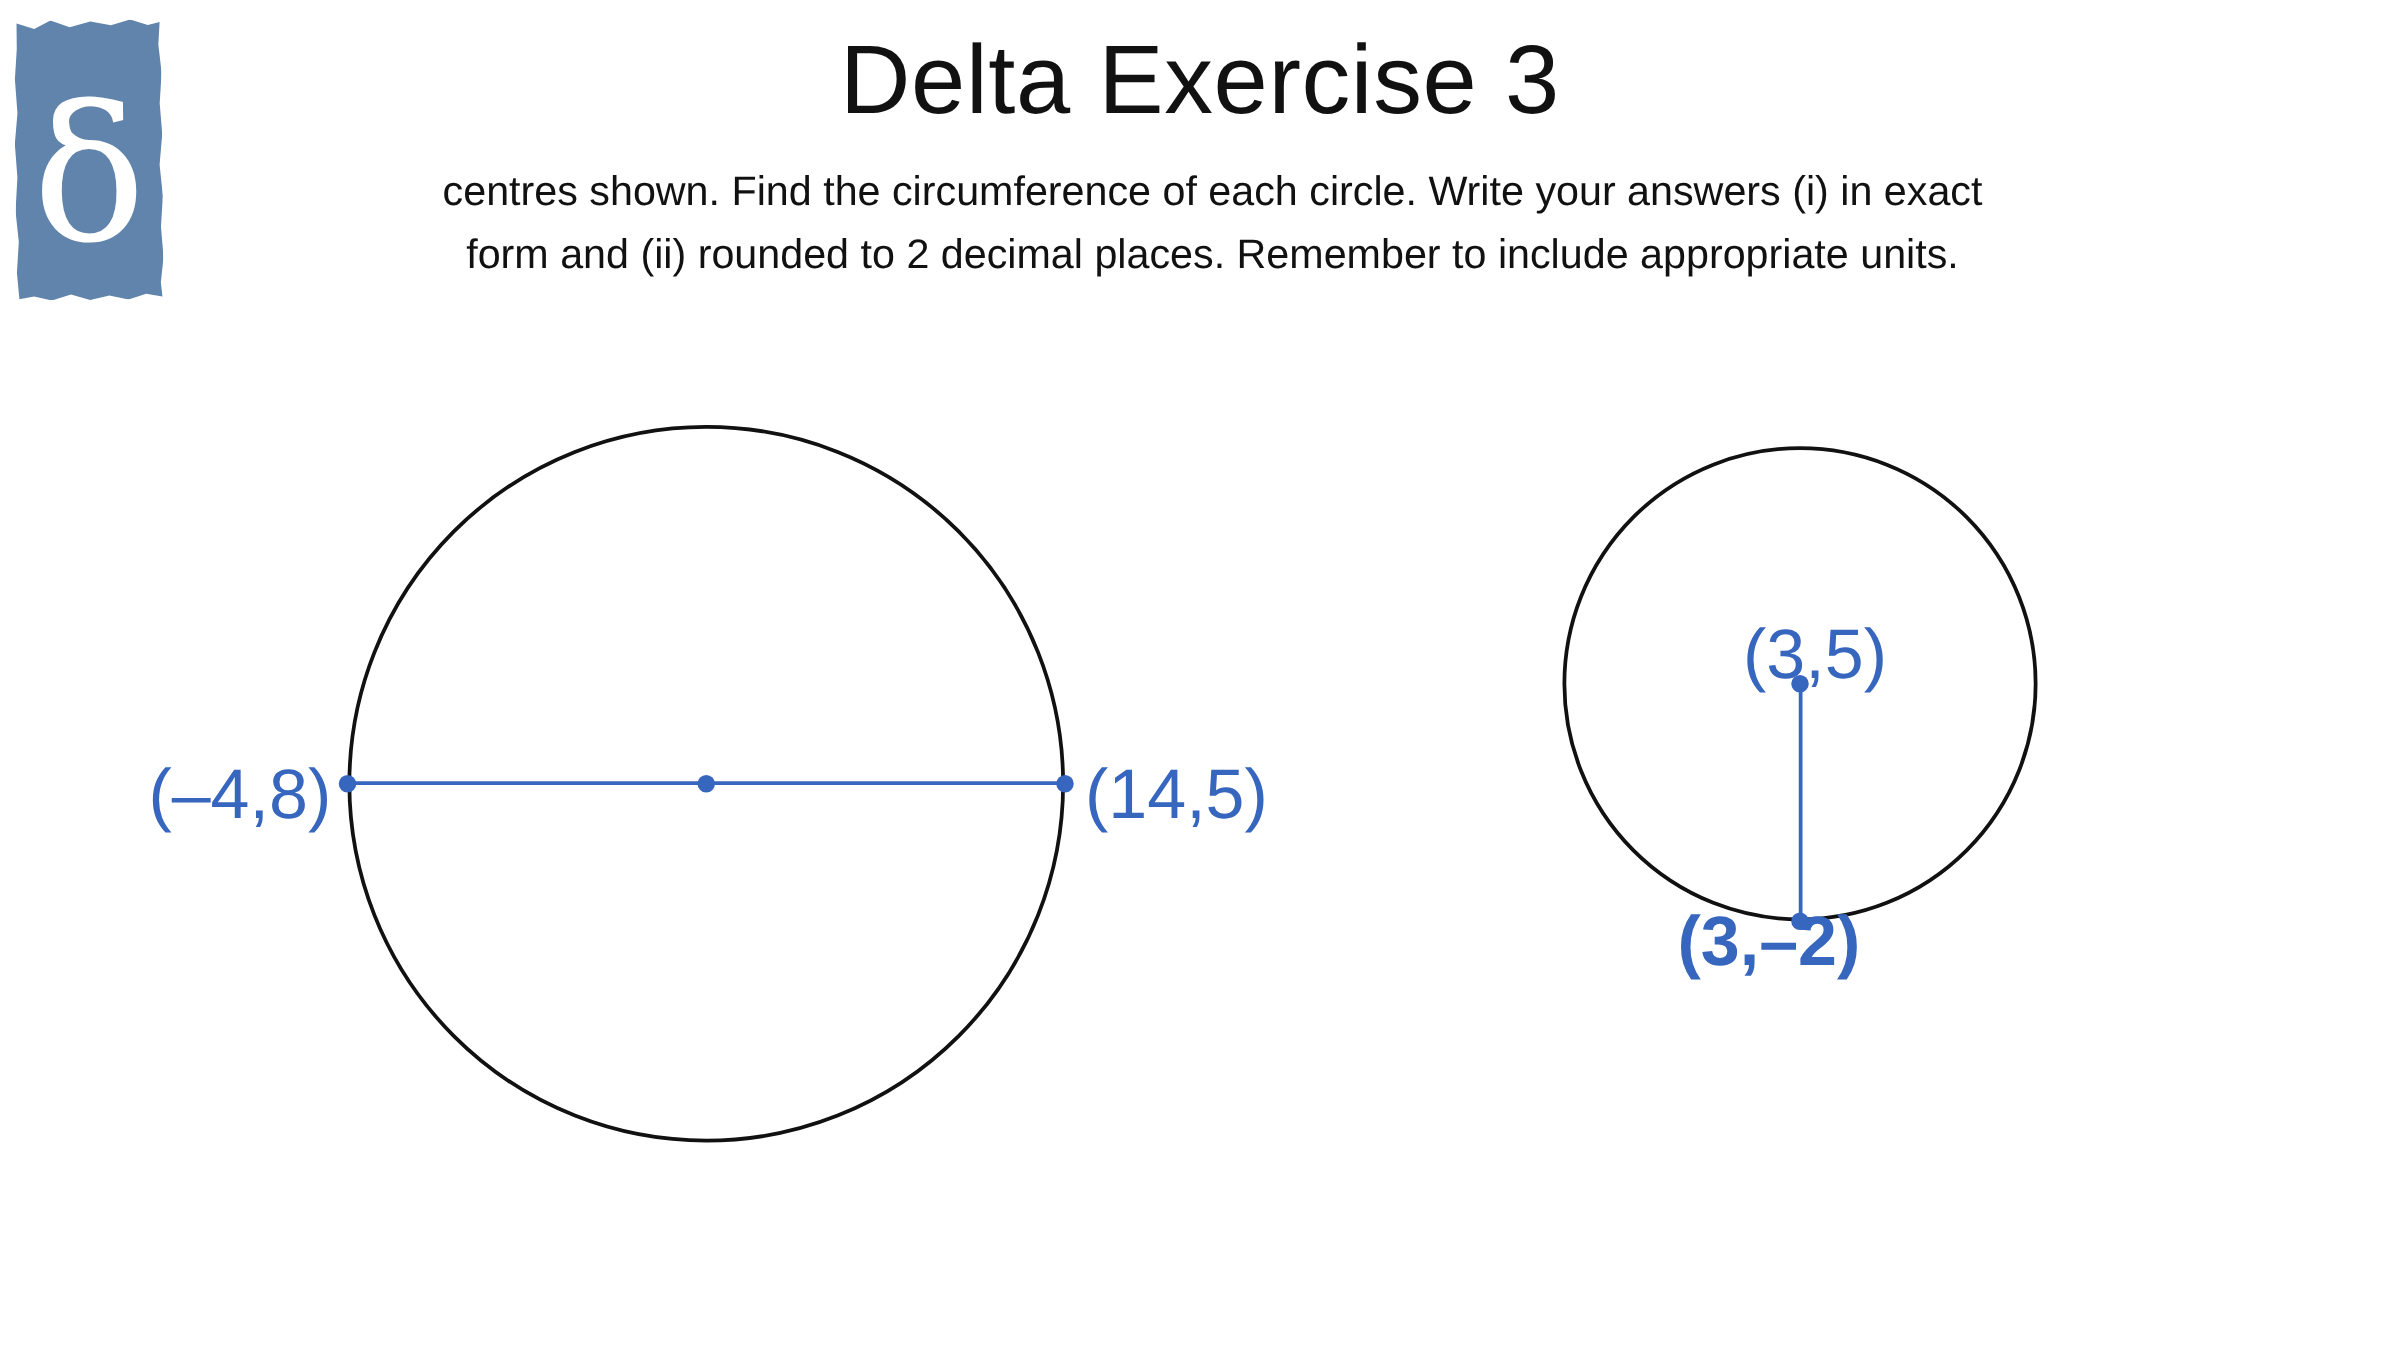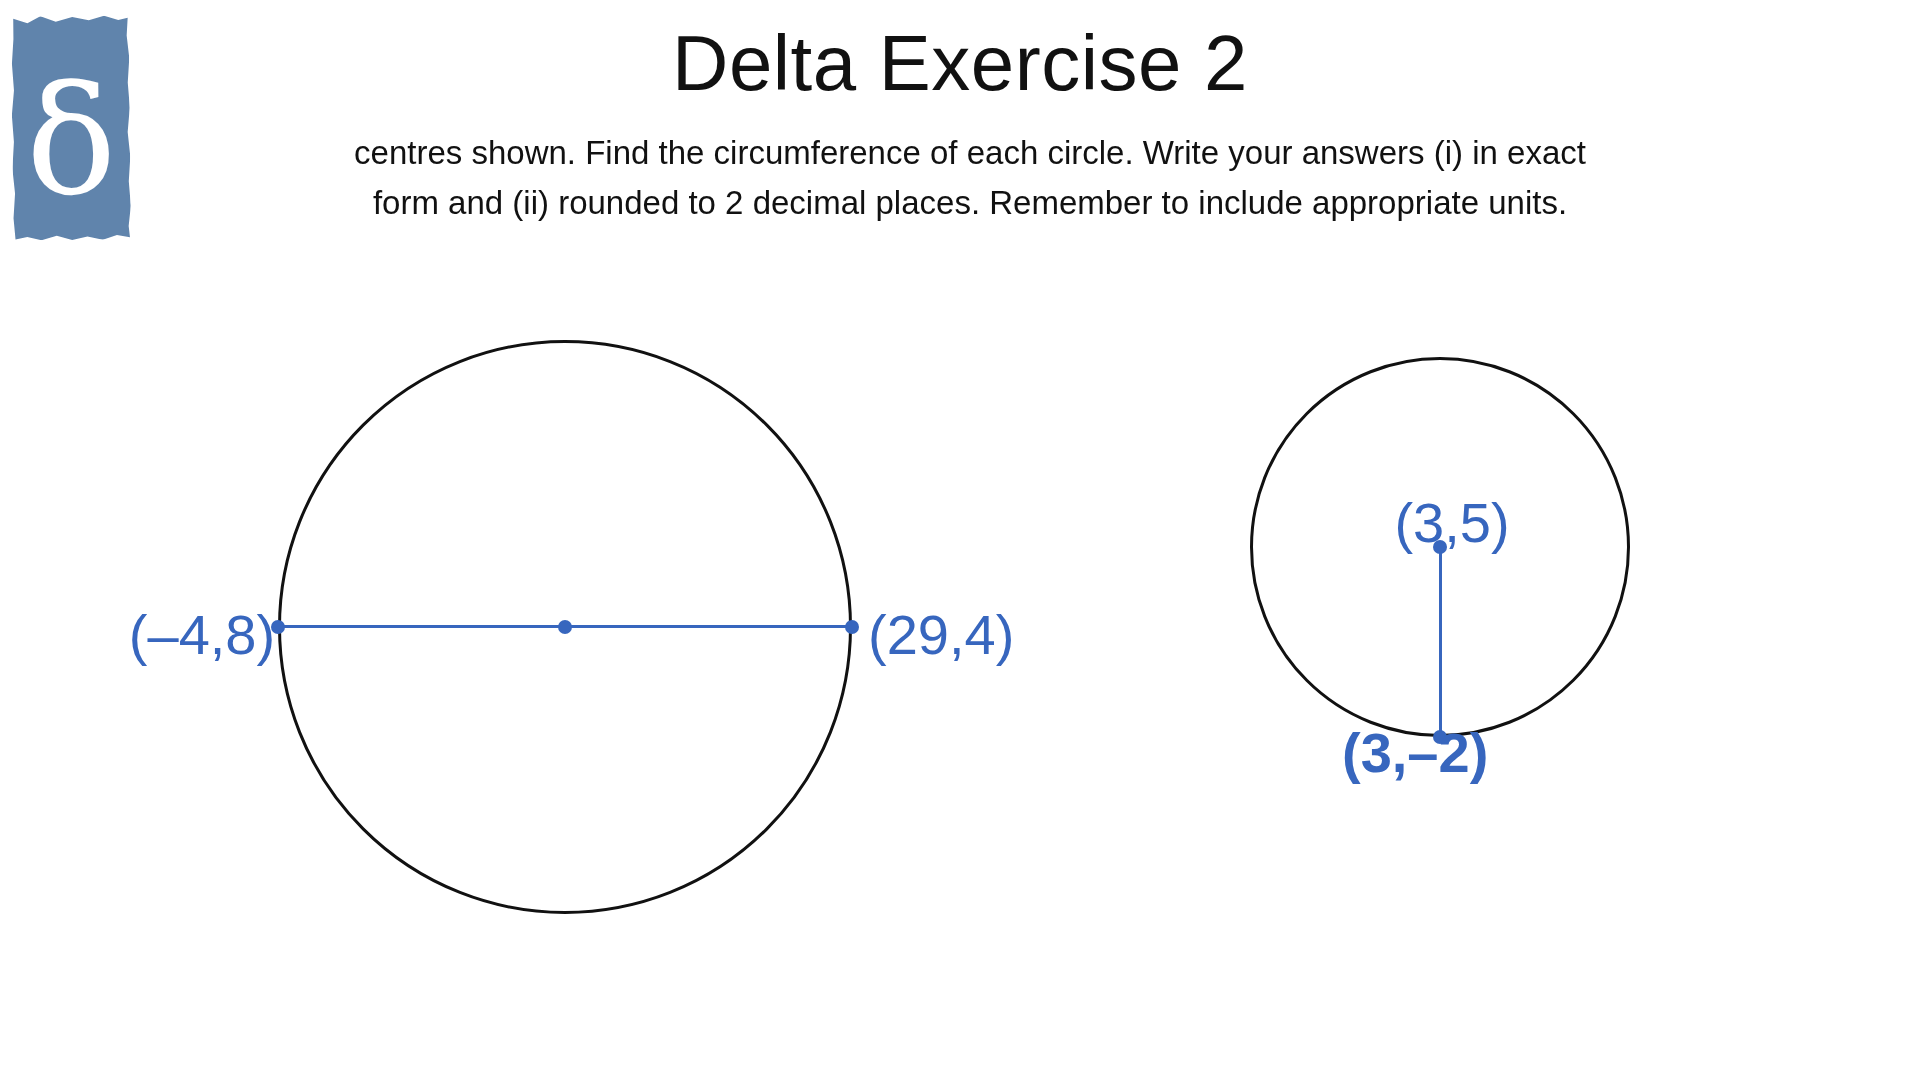--- a/index.html
+++ b/index.html
@@ -77,48 +77,48 @@
   .dot-a-right  { left: 845px;  top: 620px; }
   .dot-b-center { left: 1433px; top: 540px; }
   .dot-b-bottom { left: 1433px; top: 730px; }
 
   .coord-label {
     position: absolute;
     color: var(--accent);
     font-size: 56px;
     white-space: nowrap;
   }
-  .label-a-left  { left: 122px;  top: 602px; width: 160px; text-align: center; }
+  .label-a-left  { left: 105px;  top: 602px; width: 160px; text-align: right; }
   .label-a-right { left: 868px;  top: 602px; }
   .label-b-top    { left: 1352px; top: 490px; width: 200px; text-align: center; }
   .label-b-bottom { left: 1342px; top: 720px; width: 200px; text-align: left; font-weight: bold; }
 </style>
 </head>
 <body>
 
 <div class="page">
 
   <div class="logo">
     <span class="delta-glyph">δ</span>
   </div>
 
-  <h1 class="title">Delta Exercise 2</h1>
+  <h1 class="title">Delta Exercise 3</h1>
 
   <div class="instructions">
     <div>centres shown. Find the circumference of each circle. Write your answers (i) in exact</div>
     <div>form and (ii) rounded to 2 decimal places. Remember to include appropriate units.</div>
   </div>
 
   <div class="circle-outline circle-a"></div>
   <div class="chord-line diameter-a"></div>
   <div class="dot dot-a-left"></div>
   <div class="dot dot-a-center"></div>
   <div class="dot dot-a-right"></div>
   <div class="coord-label label-a-left">(–4,8)</div>
-  <div class="coord-label label-a-right">(29,4)</div>
+  <div class="coord-label label-a-right">(14,5)</div>
 
   <div class="circle-outline circle-b"></div>
   <div class="chord-line radius-b"></div>
   <div class="dot dot-b-center"></div>
   <div class="dot dot-b-bottom"></div>
   <div class="coord-label label-b-top">(3,5)</div>
   <div class="coord-label label-b-bottom">(3,–2)</div>
 
 </div>
 

